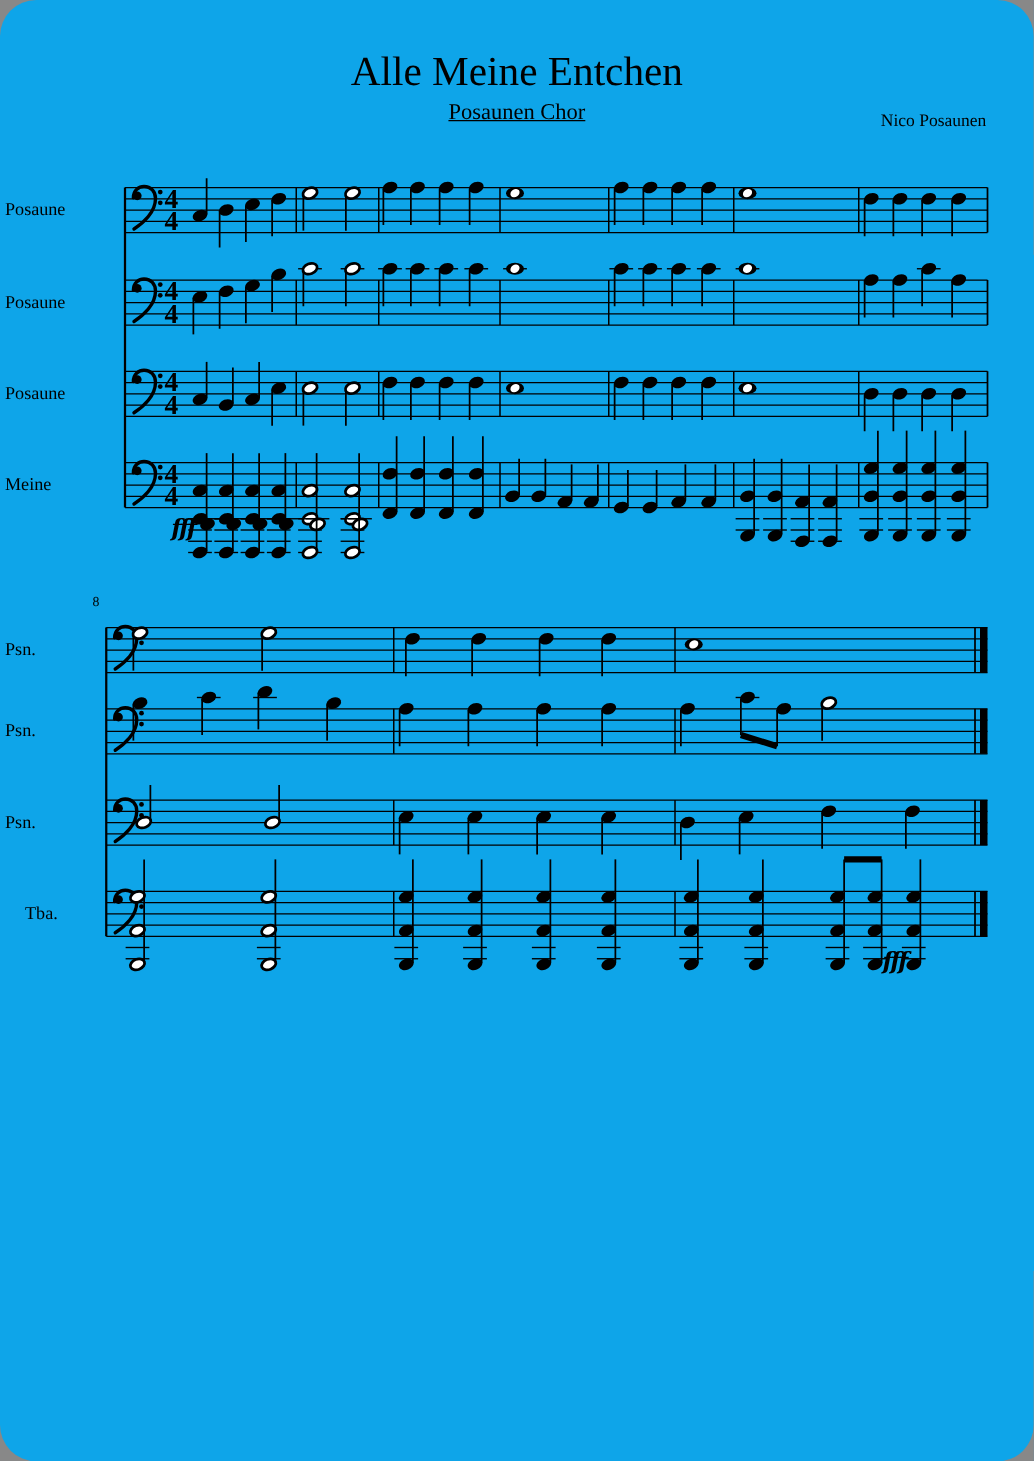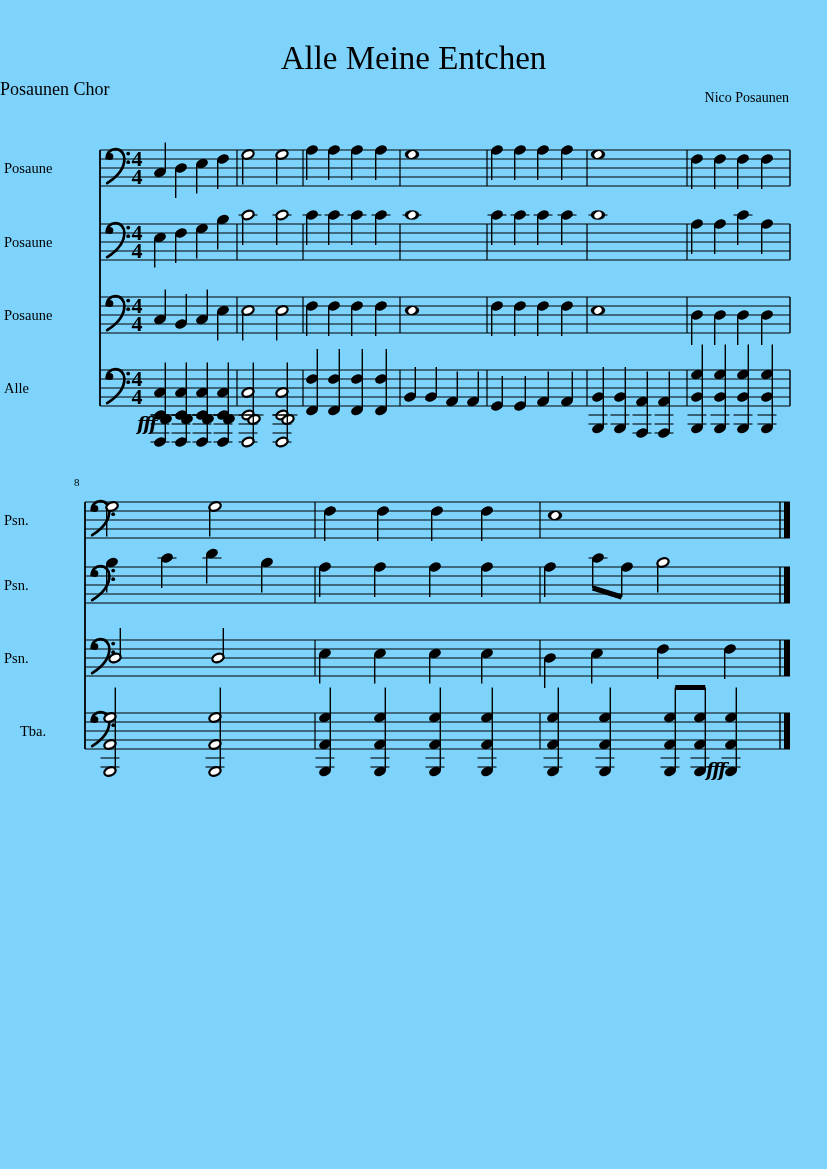--- a/index.html
+++ b/index.html
@@ -1,19 +1,19 @@
 <!DOCTYPE html>
 <html><head>
 <meta charset="utf-8">
 <style>
   html,body{margin:0;padding:0;background:#888;}
-  .page{position:relative;width:827px;height:1169px;background:#7dd3fc;margin:0 auto;overflow:hidden;
-        font-family:"Liberation Serif", serif;color:#000;}
+  .page{position:relative;width:827px;height:1169px;background:#0ea5e9;margin:0 auto;overflow:hidden;
+        font-family:"Liberation Serif", serif;color:#000;border-radius:29px;}
   .title{position:absolute;top:40px;left:0;width:827px;text-align:center;font-size:33px;}
-  .subtitle{position:absolute;top:79px;left:0;width:827px;text-align:left;font-size:18px;}
+  .subtitle{position:absolute;top:79px;left:0;width:827px;text-align:center;font-size:18px;text-decoration:underline;}
   .composer{position:absolute;top:90px;left:0;width:789px;text-align:right;font-size:14px;}
   .staff-label{position:absolute;text-align:left;font-size:14.5px;line-height:18px;}
   .dyn{position:absolute;font-family:"DejaVu Serif", serif;font-style:italic;font-weight:bold;
        font-size:19px;letter-spacing:-2px;}
   .mnum{position:absolute;font-size:11px;}
   svg{position:absolute;top:0;left:0;}
 </style>
 </head>
 <body>
 
@@ -564,21 +564,21 @@
       <line x1="721.5" y1="758" x2="740.5" y2="758" stroke="#000" stroke-width="1.1"></line>
       <line x1="721.5" y1="767" x2="740.5" y2="767" stroke="#000" stroke-width="1.1"></line>
       <ellipse cx="731" cy="771.5" rx="6.1" ry="4.4" fill="#000" transform="rotate(-21 731 771.5)"></ellipse>
       <line x1="736.3" y1="770.5" x2="736.3" y2="687.5" stroke="#000" stroke-width="1.4"></line>
       <line x1="675.3" y1="687.5" x2="705.3" y2="687.5" stroke="#000" stroke-width="5"></line>
     </svg>
   <div id="overlays">
       <div class="staff-label" style="left: 4px; top: 159px; width: 91px;">Posaune</div>
       <div class="staff-label" style="left: 4px; top: 233px; width: 91px;">Posaune</div>
       <div class="staff-label" style="left: 4px; top: 306px; width: 91px;">Posaune</div>
-      <div class="staff-label" style="left: 4px; top: 379px; width: 91px;">Alle</div>
+      <div class="staff-label" style="left: 4px; top: 379px; width: 91px;">Meine</div>
       <div class="staff-label" style="left: 4px; top: 511px; width: 76px;">Psn.</div>
       <div class="staff-label" style="left: 4px; top: 576px; width: 76px;">Psn.</div>
       <div class="staff-label" style="left: 4px; top: 649px; width: 76px;">Psn.</div>
       <div class="staff-label" style="left: 20px; top: 722px; width: 76px;">Tba.</div>
       <div class="mnum" style="left: 74px; top: 476px;">8</div>
       <div class="dyn" style="left: 137px; top: 412px;">fff</div>
       <div class="dyn" style="left: 706px; top: 758px;">fff</div>
     </div>
 </div>
 

